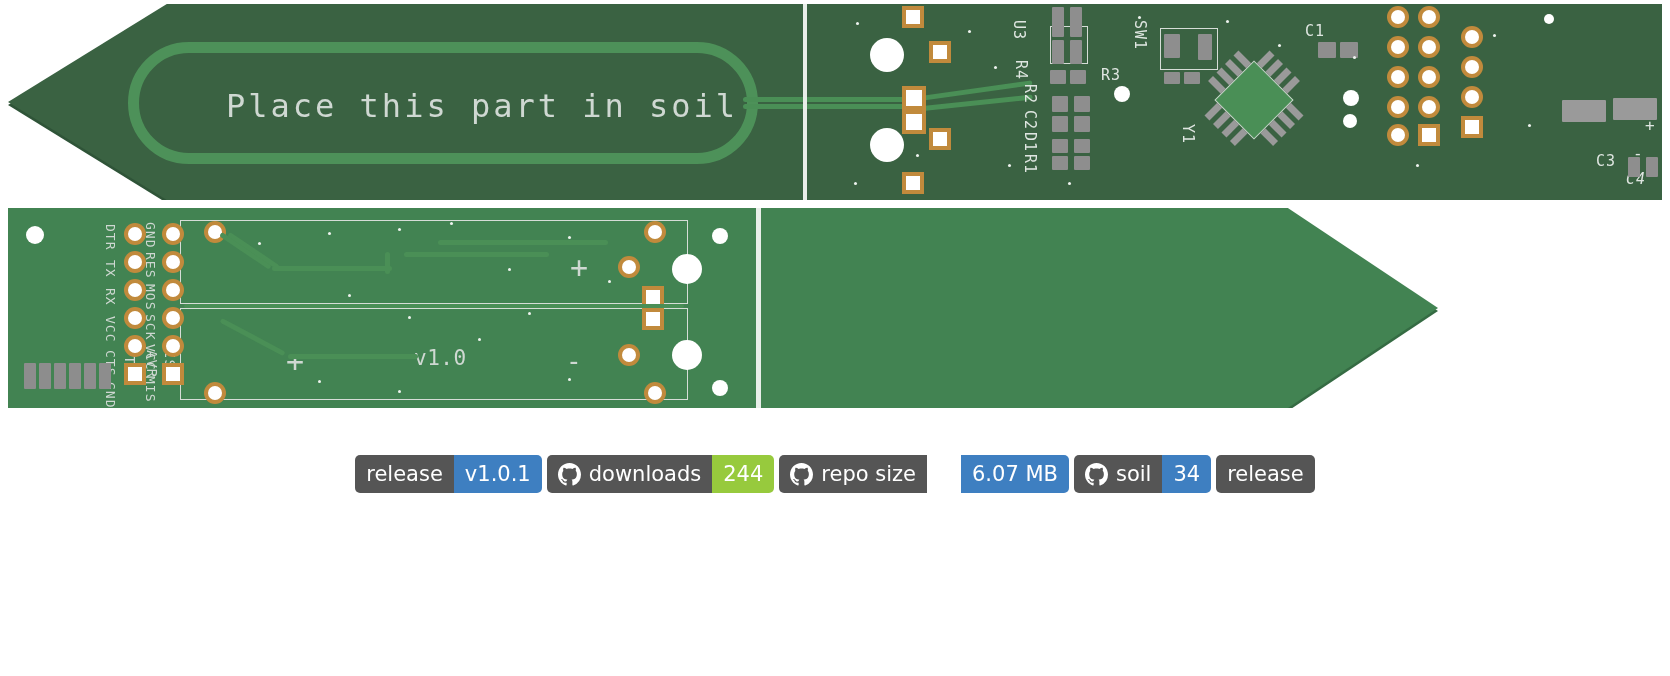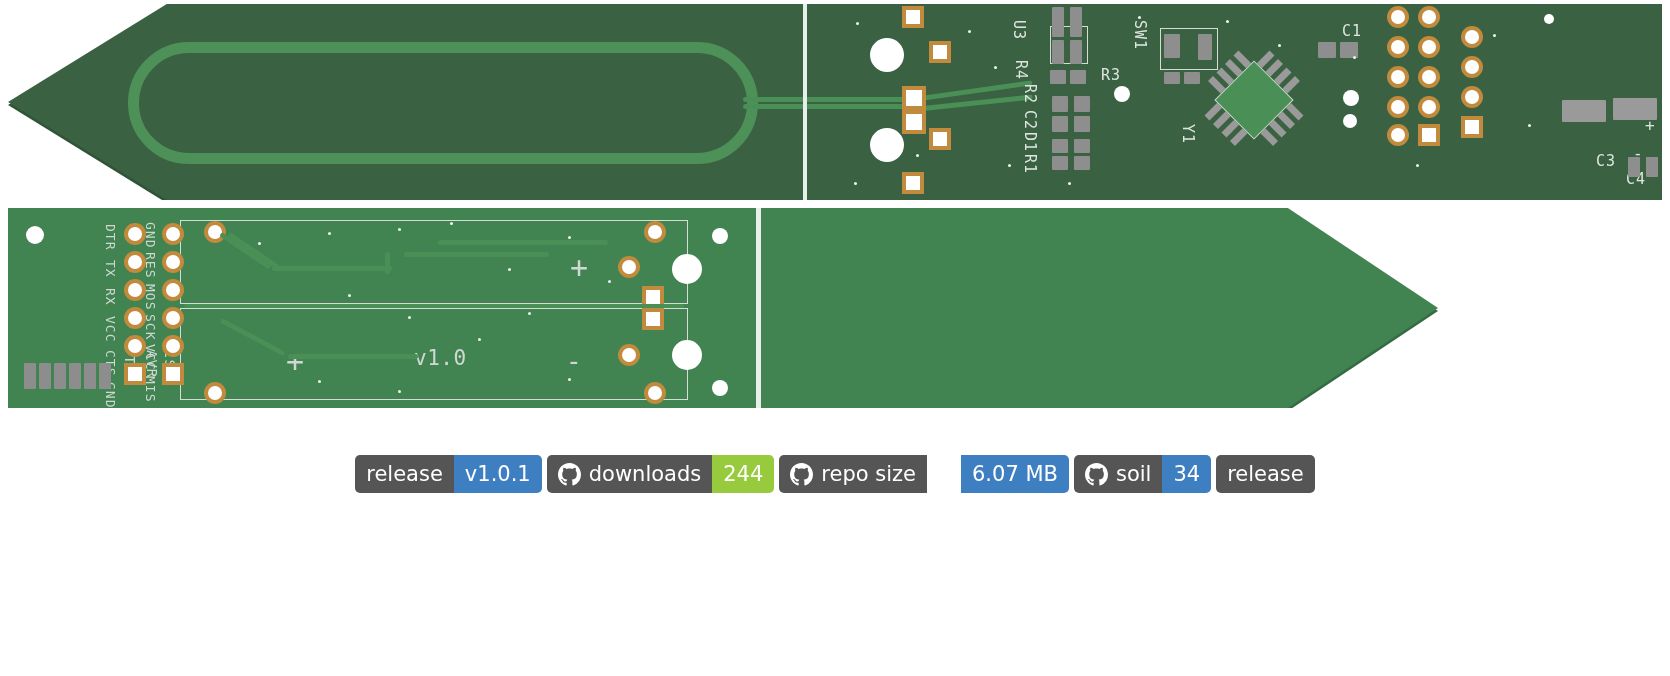--- a/index.html
+++ b/index.html
@@ -92,20 +92,21 @@
     <div class="pcb board-top">
       <div class="body-edge"></div>
       <div class="body">
 
         <div class="ring-outline" style="left:120px;top:38px;width:630px;height:122px;"></div>
         <div class="trace" style="left:735px;top:93px;width:175px;height:5px;"></div>
         <div class="trace" style="left:735px;top:100px;width:175px;height:5px;"></div>
         <div class="trace" style="left:905px;top:93px;width:120px;height:5px;transform:rotate(-8deg);transform-origin:0 0;"></div>
         <div class="trace" style="left:905px;top:103px;width:120px;height:5px;transform:rotate(-6deg);transform-origin:0 0;"></div>
 
+        <span class="slk" style="left:218px;top:83px;font-size:32px;letter-spacing:3px;">Place this part in soil</span>
 
         <div class="vline" style="left:795px;top:0px;width:4px;height:196px;"></div>
 
         <div class="hole" style="left:862px;top:34px;width:34px;height:34px;"></div>
         <div class="hole" style="left:862px;top:124px;width:34px;height:34px;"></div>
         <div class="pad-sq" style="left:898px;top:86px;width:16px;height:16px;"></div>
         <div class="pad-sq" style="left:898px;top:110px;width:16px;height:16px;"></div>
         <div class="pad-sq" style="left:925px;top:41px;width:14px;height:14px;"></div>
         <div class="pad-sq" style="left:925px;top:128px;width:14px;height:14px;"></div>
         <div class="pad-sq" style="left:898px;top:6px;width:14px;height:14px;"></div>
@@ -114,23 +115,23 @@
         <span class="slk slk-dark rot90" style="left:1020px;top:16px;font-size:15px;">U3</span>
         <span class="slk slk-dark rot90" style="left:1022px;top:56px;font-size:15px;">R4</span>
         <span class="slk slk-dark rot90" style="left:1031px;top:80px;font-size:15px;">R2</span>
         <span class="slk slk-dark rot90" style="left:1031px;top:106px;font-size:15px;">C2</span>
         <span class="slk slk-dark rot90" style="left:1031px;top:128px;font-size:15px;">D1</span>
         <span class="slk slk-dark rot90" style="left:1031px;top:150px;font-size:15px;">R1</span>
         <span class="slk slk-dark rot90" style="left:1141px;top:16px;font-size:15px;">SW1</span>
         <span class="slk slk-dark" style="left:1093px;top:62px;font-size:15px;">R3</span>
         <span class="slk slk-dark rot90" style="left:1189px;top:120px;font-size:15px;">Y1</span>
         <span class="slk slk-dark rot90" style="left:1252px;top:78px;font-size:15px;">U1</span>
-        <span class="slk slk-dark" style="left:1297px;top:18px;font-size:15px;margin-left:37px;">C1</span>
+        <span class="slk slk-dark" style="left:1297px;top:18px;font-size:15px;">C1</span>
         <span class="slk slk-dark" style="left:1588px;top:148px;font-size:15px;">C3</span>
-        <span class="slk slk-dark" style="left:1618px;top:166px;font-size:15px;">C4</span>
+        <span class="slk slk-dark" style="left:1618px;top:166px;font-size:15px;font-style:italic;">C4</span>
         <span class="slk slk-dark" style="left:1637px;top:112px;font-size:16px;">+</span>
         <span class="slk slk-dark" style="left:1625px;top:140px;font-size:16px;">-</span>
 
         <div class="outline" style="left:1042px;top:22px;width:38px;height:38px;"></div>
         <div class="smd" style="left:1044px;top:3px;width:12px;height:30px;"></div>
         <div class="smd" style="left:1062px;top:3px;width:12px;height:30px;"></div>
         <div class="smd" style="left:1044px;top:36px;width:12px;height:24px;"></div>
         <div class="smd" style="left:1062px;top:36px;width:12px;height:24px;"></div>
         <div class="smd" style="left:1042px;top:66px;width:16px;height:14px;"></div>
         <div class="smd" style="left:1062px;top:66px;width:16px;height:14px;"></div>

